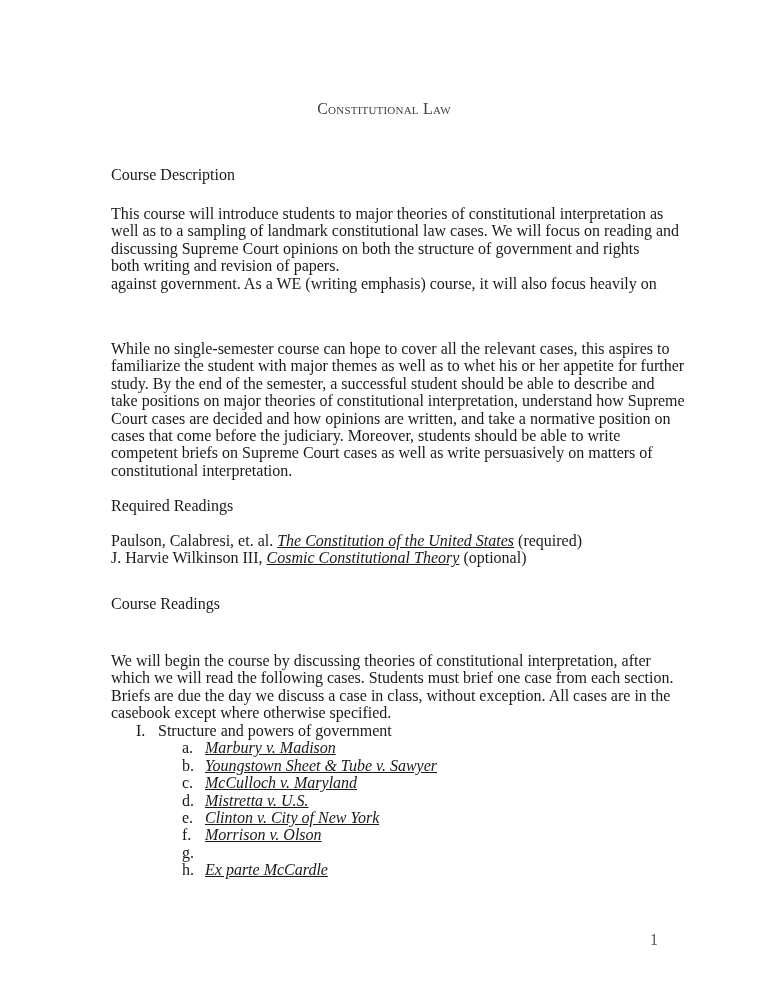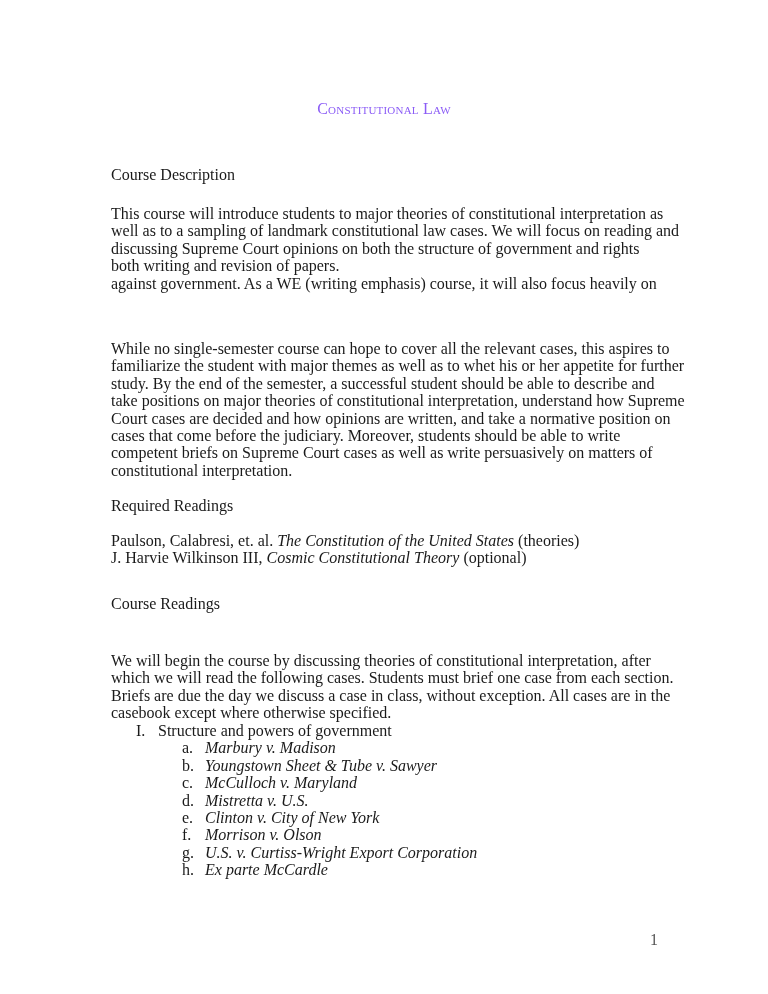--- a/index.html
+++ b/index.html
@@ -26,35 +26,35 @@
     }
     .title {
       position: absolute;
       top: 100px;
       left: 0;
       width: 768px;
       text-align: center;
       font-size: 16px;
       letter-spacing: 0.2px;
       font-variant: small-caps;
-      color: #8b5cf6;
+      color: #404040;
     }
     .block {
       position: absolute;
       left: 111px;
       width: 560px;
     }
     .heading {
       text-underline-offset: 2px;
     }
     .line {
       display: block;
       white-space: nowrap;
     }
-    .ital { font-style: italic; }
+    .ital { font-style: italic; text-decoration: underline; }
     .outline {
       position: absolute;
       left: 136px;
       top: 722px;
       width: 500px;
     }
     .outline-row {
       display: flex;
       height: 17.4px;
       white-space: nowrap;
@@ -108,21 +108,21 @@
     <span class="line">Court cases are decided and how opinions are written, and take a normative position on</span>
     <span class="line">cases that come before the judiciary.  Moreover, students should be able to write</span>
     <span class="line">competent briefs on Supreme Court cases as well as write persuasively on matters of</span>
     <span class="line">constitutional interpretation.</span>
   </div>
 
   <div class="block" style="top:497px;">
     <div class="heading">Required Readings</div>
   </div>
   <div class="block" style="top:532px;">
-    <span class="line"><span>Paulson, Calabresi, et. al. </span><span class="ital">The Constitution of the United States</span><span> (theories)</span></span>
+    <span class="line"><span>Paulson, Calabresi, et. al. </span><span class="ital">The Constitution of the United States</span><span> (required)</span></span>
     <span class="line"><span>J. Harvie Wilkinson III, </span><span class="ital">Cosmic Constitutional Theory</span><span> (optional)</span></span>
   </div>
 
   <div class="block" style="top:570px;margin-top:25px;">
     <div class="heading">Course Readings</div>
   </div>
   <div class="block" style="top:636px;margin-top:16px;">
     <span class="line">We will begin the course by discussing theories of constitutional interpretation, after</span>
     <span class="line">which we will read the following cases.  Students must brief one case from each section.</span>
     <span class="line">Briefs are due the day we discuss a case in class, without exception.  All cases are in the</span>
@@ -154,21 +154,20 @@
       <div class="sub-row">
         <span class="sub-letter">e.</span>
         <span class="ital">Clinton v. City of New York</span>
       </div>
       <div class="sub-row">
         <span class="sub-letter">f.</span>
         <span class="ital">Morrison v. Olson</span>
       </div>
       <div class="sub-row">
         <span class="sub-letter">g.</span>
-        <span class="ital">U.S. v. Curtiss-Wright Export Corporation</span>
       </div>
       <div class="sub-row">
         <span class="sub-letter">h.</span>
         <span class="ital">Ex parte McCardle</span>
       </div>
     </div>
   </div>
 
   <div class="page-number">1</div>
 </div>

